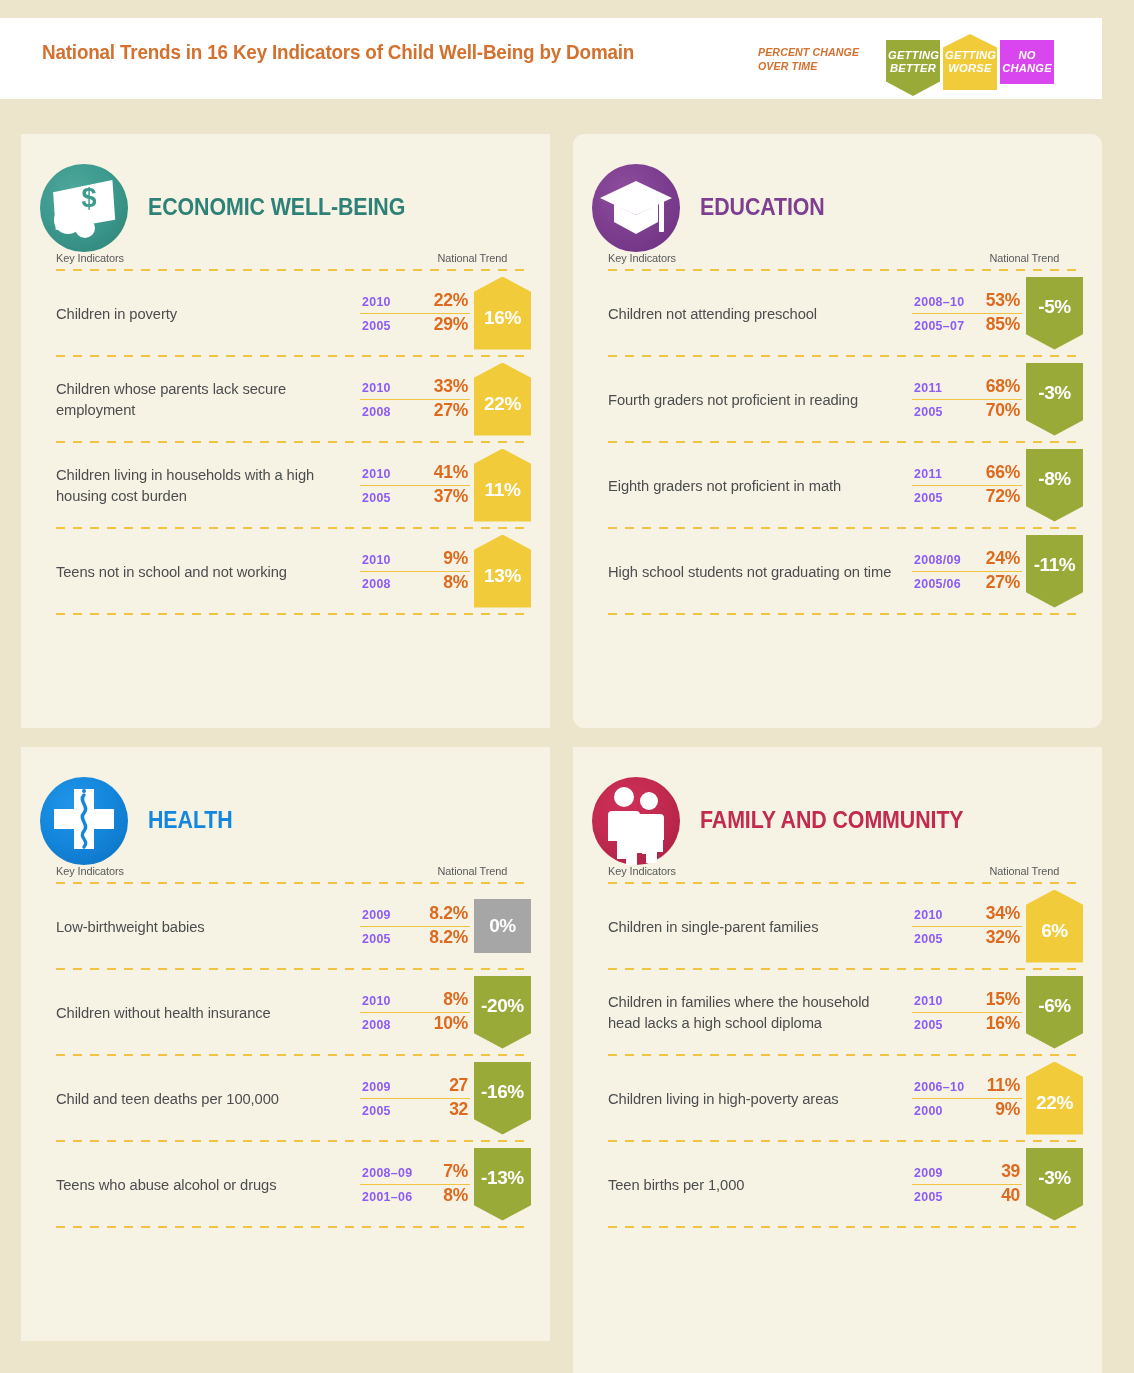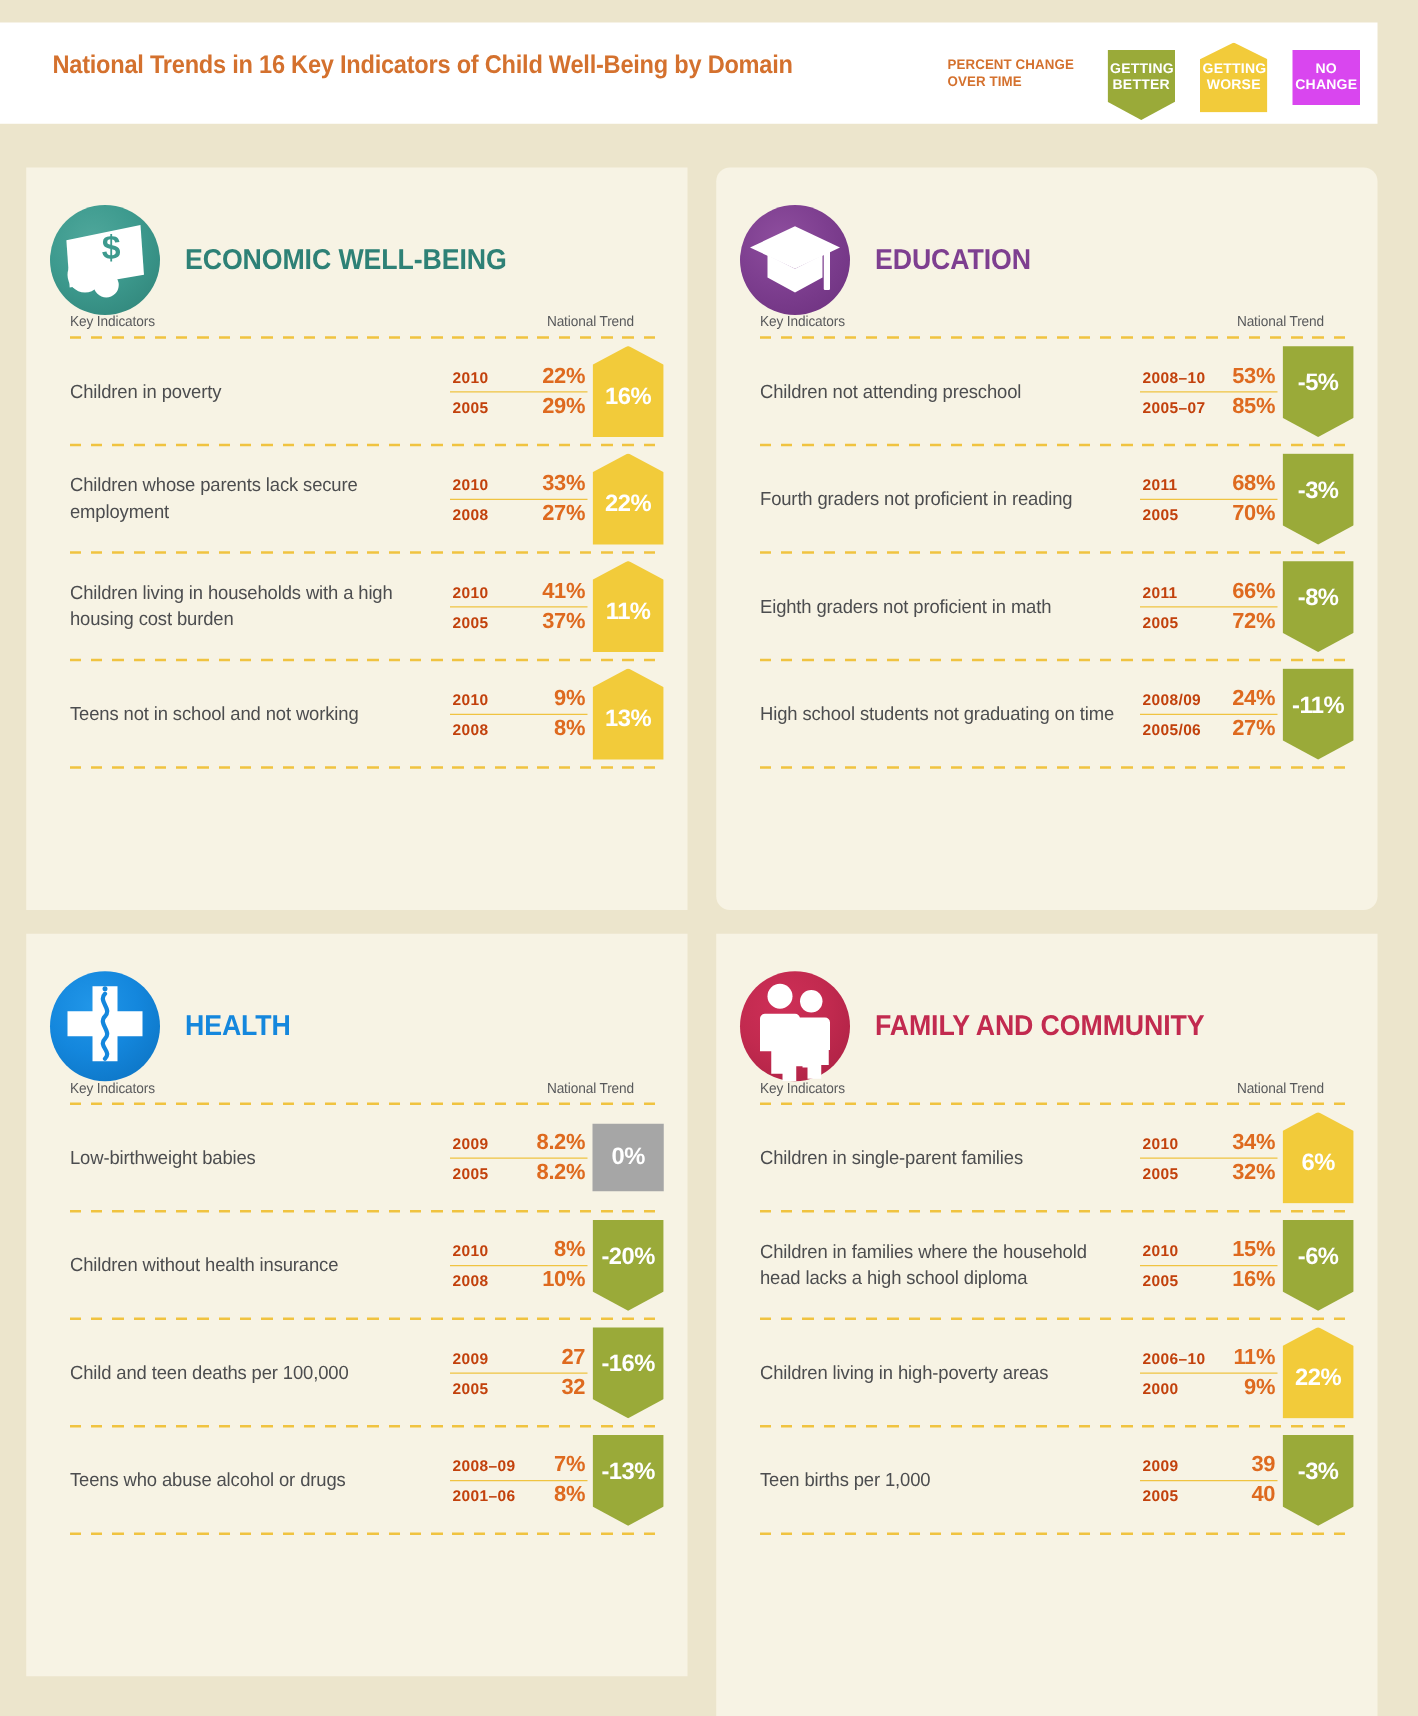--- a/index.html
+++ b/index.html
@@ -31,34 +31,35 @@
     white-space: nowrap;
     transform: scaleX(0.92);
     transform-origin: left center;
   }
 
   .legend {
     position: absolute;
     left: 758px; top: 16px;
     display: flex;
     align-items: flex-start;
+    font-style: italic;
   }
   .legend-caption {
     font-size: 11.2px;
     font-weight: bold;
     color: #d4712e;
     line-height: 14px;
     letter-spacing: 0.1px;
     text-transform: uppercase;
     width: 128px;
     padding-top: 11px;
     transform: scaleX(0.95);
     transform-origin: left top;
   }
-  .legend-badges { display: flex; align-items: flex-start; gap: 20px; }
+  .legend-badges { display: flex; align-items: flex-start; gap: 3px; }
 
   .lgd {
     width: 54px;
     color: #ffffff;
     font-size: 11.2px;
     font-weight: bold;
     line-height: 13px;
     text-align: center;
     text-transform: uppercase;
     letter-spacing: 0.2px;
@@ -179,21 +180,21 @@
     justify-content: space-between;
     align-items: baseline;
     line-height: 19px;
     padding: 0 2px;
   }
   .vrow.top { border-bottom: 1.6px solid #f0c340; padding-bottom: 1px; }
   .vrow.bot { padding-top: 1px; }
   .yr {
     font-size: 12.4px;
     font-weight: bold;
-    color: #c2410c;
+    color: #8b5cf6;
     letter-spacing: 0.3px;
   }
   .pv {
     font-size: 17.5px;
     font-weight: bold;
     color: #de6a1f;
     letter-spacing: -0.3px;
   }
 
   .badge {

